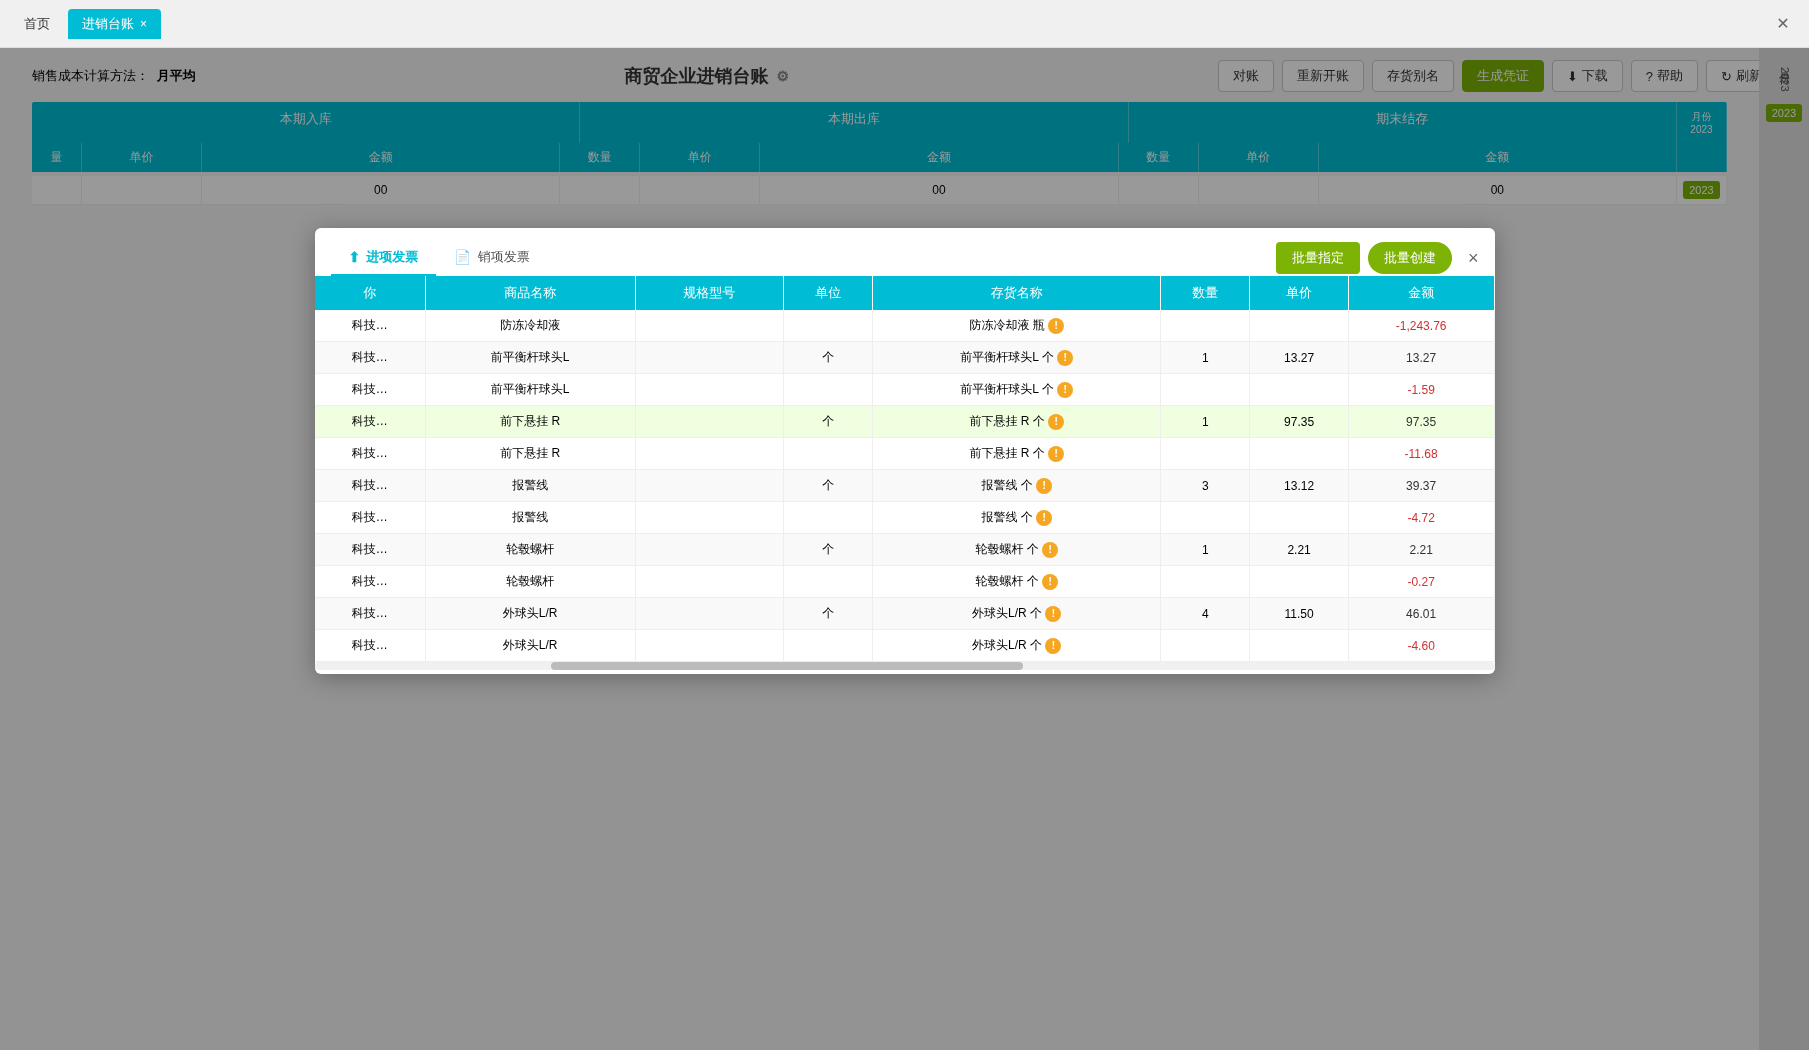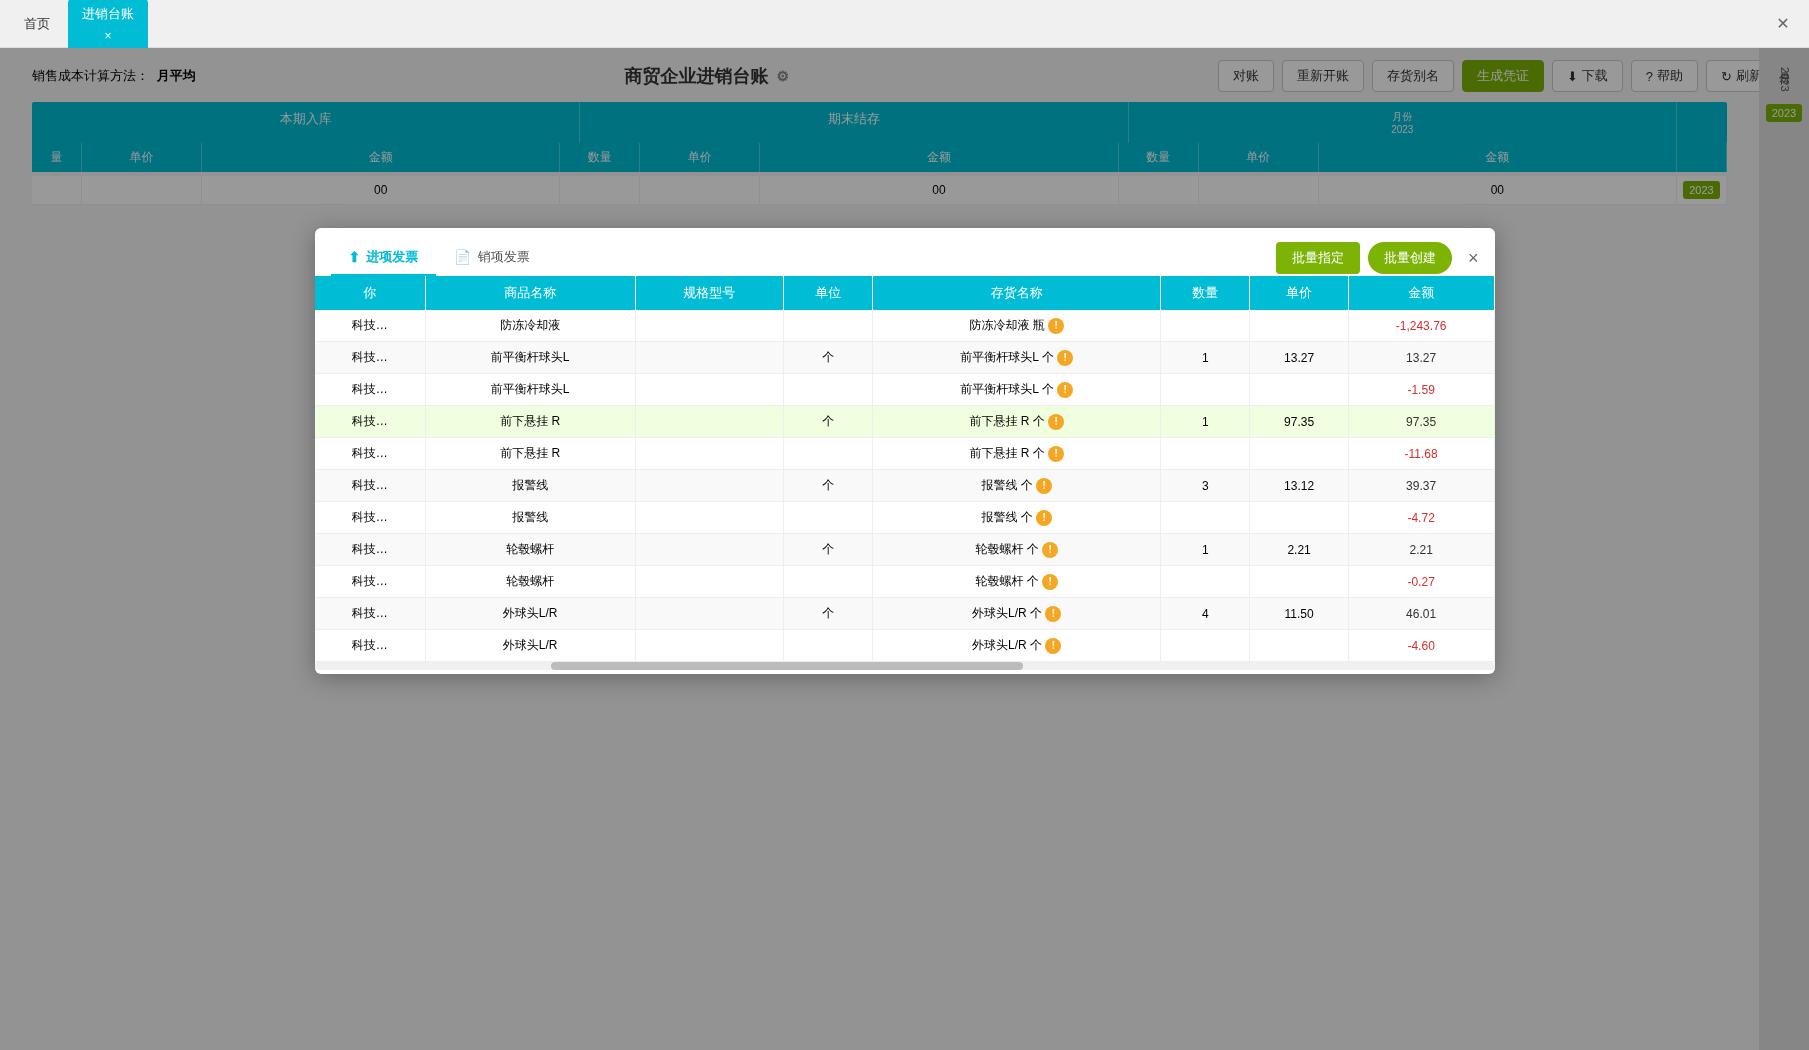--- a/index.html
+++ b/index.html
@@ -8,21 +8,21 @@
     
     .tab-bar {
       display: flex; align-items: center; background: #f0f0f0; height: 48px;
       border-bottom: 1px solid #ddd; padding: 0 10px; gap: 4px;
     }
     .tab-item {
       padding: 6px 14px; cursor: pointer; font-size: 13px; border-radius: 4px 4px 0 0;
       display: flex; align-items: center; gap: 6px;
     }
     .tab-item.home { background: transparent; color: #333; }
-    .tab-item.active { background: #00bcd4; color: #fff; flex-direction: column; }
+    .tab-item.active { background: #00bcd4; color: #fff; }
     .tab-close { font-size: 12px; cursor: pointer; }
     .window-close {
       margin-left: auto; width: 32px; height: 32px; display: flex; align-items: center;
       justify-content: center; cursor: pointer; font-size: 16px; color: #666;
     }
 
     
     .main-area {
       background: #f5f5f5; padding: 12px 32px; height: calc(1050px - 40px);
       position: relative;
@@ -173,20 +173,21 @@
       <button class="btn btn-outline btn-icon">
         <span>↻</span>
         <span>刷新</span>
       </button>
     </div>
   </div>
 
   <div style="margin-right:50px;">
     <div class="section-header">
       <div class="section-header-cell">本期入库</div>
+      <div class="section-header-cell">本期出库</div>
       <div class="section-header-cell">期末结存</div>
       <div class="section-header-cell" style="font-size:10px;">月份<br>2023</div>
     </div>
     <div class="sub-header">
       <div class="sub-header-cell">量</div>
       <div class="sub-header-cell">单价</div>
       <div class="sub-header-cell">金额</div>
       <div class="sub-header-cell">数量</div>
       <div class="sub-header-cell">单价</div>
       <div class="sub-header-cell">金额</div>

